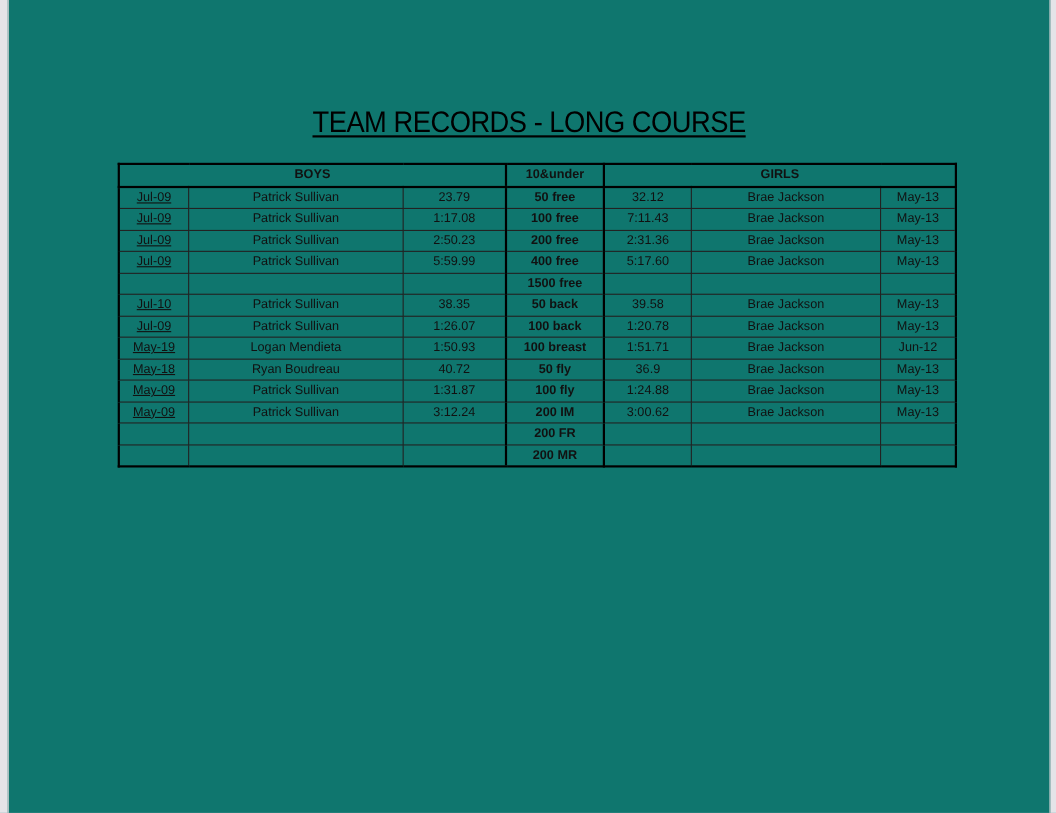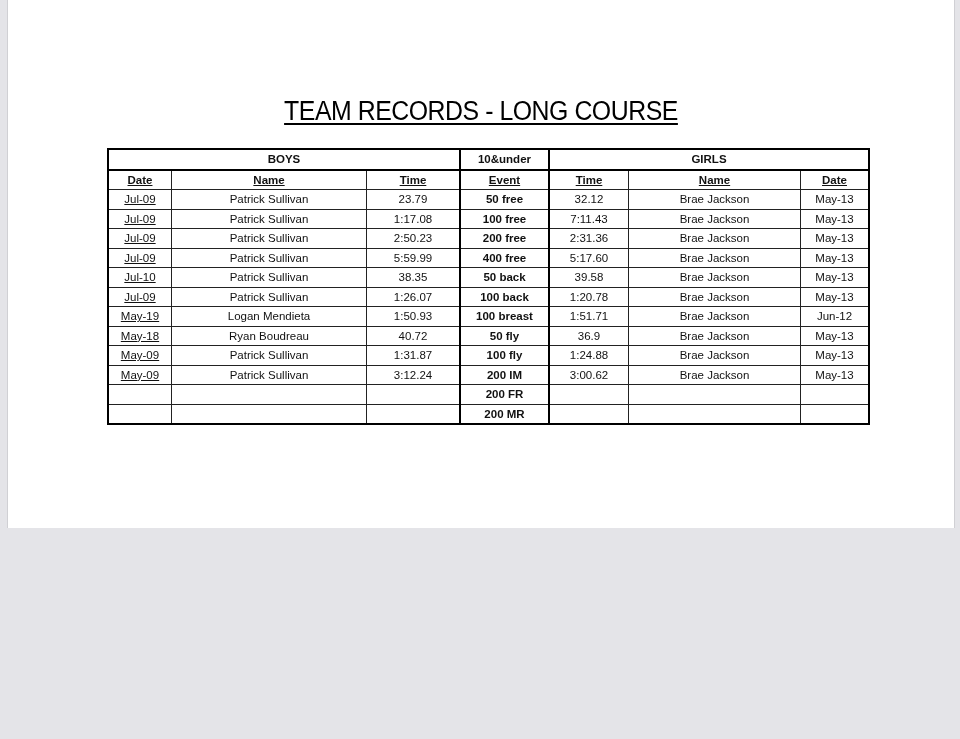--- a/index.html
+++ b/index.html
@@ -1,21 +1,21 @@
 <!DOCTYPE html>
 <html><head>
 <meta charset="utf-8">
 <style>
   html, body { margin: 0; padding: 0; }
   body {
     width: 960px; height: 739px; background: #e4e4e8; position: relative; overflow: hidden;
     font-family: "Liberation Sans", sans-serif;
   }
   .page {
-    position: absolute; left: 7px; top: 0; width: 946px; height: 528px; background: #ffffff;
+    position: absolute; left: 7px; top: 0; width: 946px; height: 739px; background: #0f766e;
     border-left: 1px solid #d0d0d4; border-right: 1px solid #d0d0d4;
   }
   .title {
     position: absolute; left: 0; top: 96px; width: 946px; text-align: center;
     font-size: 27px; color: #000; letter-spacing: -0.5px;
     transform: scaleX(0.92);
   }
   .title span { text-decoration: underline; text-decoration-thickness: 2px; text-underline-offset: 3px; }
   table.records {
     position: absolute; left: 99px; top: 148px;
@@ -45,29 +45,20 @@
 <div class="page">
   <div class="title"><span>TEAM RECORDS - LONG COURSE</span></div>
 
   <table class="records">
     <tbody id="tbody">
       <tr class="hdr">
         <td class="outer-l" colspan="3">BOYS</td>
         <td class="c-event ev">10&amp;under</td>
         <td class="outer-r" colspan="3">GIRLS</td>
       </tr>
-      <tr class="colhdr">
-        <td class="c-date outer-l">Date</td>
-        <td class="c-name">Name</td>
-        <td class="c-time">Time</td>
-        <td class="c-event ev">Event</td>
-        <td class="c-gtime">Time</td>
-        <td class="c-gname">Name</td>
-        <td class="c-gdate outer-r">Date</td>
-      </tr>
     <tr>
           <td class="c-date outer-l">Jul-09</td>
           <td class="c-name">Patrick Sullivan</td>
           <td class="c-time">23.79</td>
           <td class="c-event ev">50 free</td>
           <td class="c-gtime">32.12</td>
           <td class="c-gname">Brae Jackson</td>
           <td class="c-gdate outer-r">May-13</td>
         </tr>
         <tr>
@@ -89,20 +80,29 @@
           <td class="c-gdate outer-r">May-13</td>
         </tr>
         <tr>
           <td class="c-date outer-l">Jul-09</td>
           <td class="c-name">Patrick Sullivan</td>
           <td class="c-time">5:59.99</td>
           <td class="c-event ev">400 free</td>
           <td class="c-gtime">5:17.60</td>
           <td class="c-gname">Brae Jackson</td>
           <td class="c-gdate outer-r">May-13</td>
+        </tr>
+        <tr>
+          <td class="c-date outer-l"></td>
+          <td class="c-name"></td>
+          <td class="c-time"></td>
+          <td class="c-event ev">1500 free</td>
+          <td class="c-gtime"></td>
+          <td class="c-gname"></td>
+          <td class="c-gdate outer-r"></td>
         </tr>
         <tr>
           <td class="c-date outer-l">Jul-10</td>
           <td class="c-name">Patrick Sullivan</td>
           <td class="c-time">38.35</td>
           <td class="c-event ev">50 back</td>
           <td class="c-gtime">39.58</td>
           <td class="c-gname">Brae Jackson</td>
           <td class="c-gdate outer-r">May-13</td>
         </tr>

